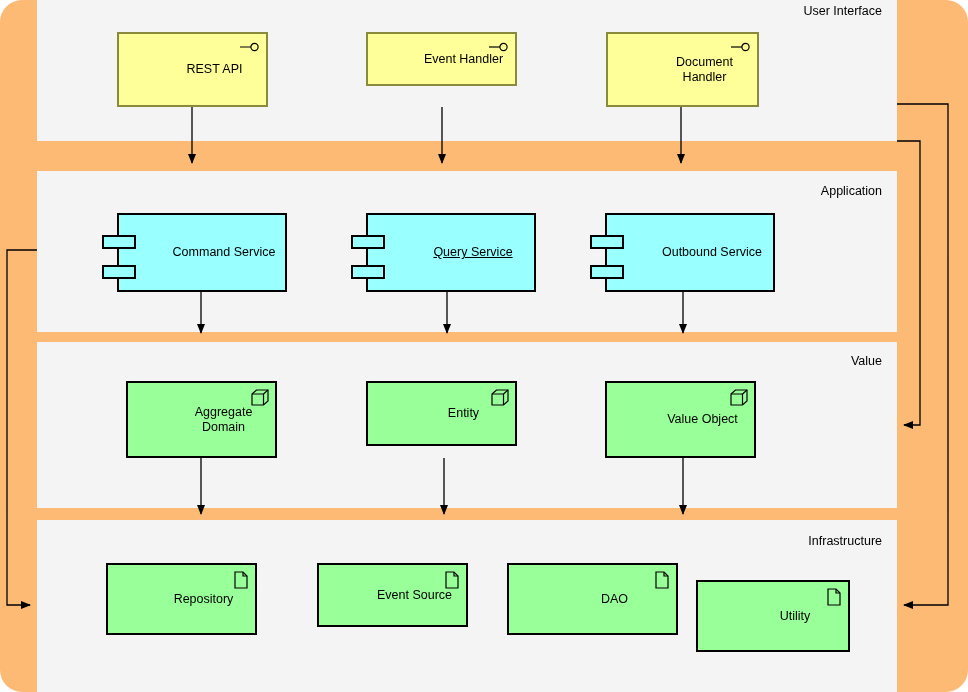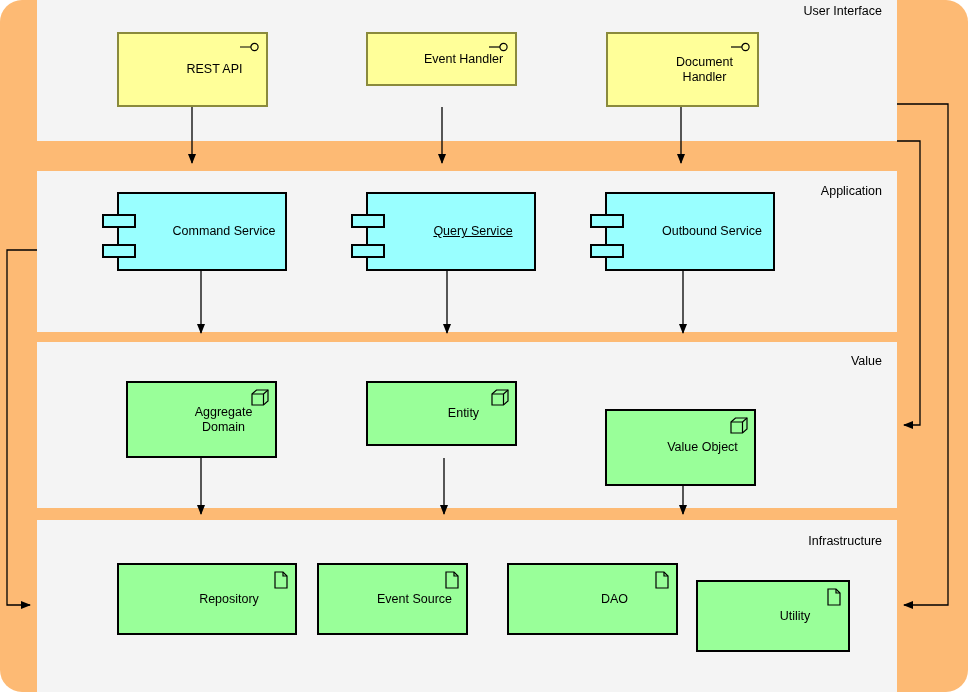--- a/index.html
+++ b/index.html
@@ -55,20 +55,21 @@
     position: absolute;
     top: 7px;
     right: 6px;
     width: 20px;
     height: 10px;
   }
   
   .n-component {
     background: #99ffff;
     border: 2px solid #000000;
+    margin-top: 21px;
   }
   .comp-tab {
     position: absolute;
     left: -17px;
     width: 34px;
     height: 14px;
     background: #99ffff;
     border: 2px solid #000000;
     box-sizing: border-box;
   }
@@ -191,36 +192,36 @@
         <span class="node-label">Aggregate Domain</span>
       </div>
       <div class="node n-domain" style="left: 366px; top: 381px; width: 151px; height: 65px; background: rgb(153, 255, 153); border-color: rgb(0, 0, 0);">
         <span class="cube-icon"><svg width="18" height="18" viewBox="0 0 18 18">
             <path d="M1 5 L5.5 1 L17 1 L17 12 L12.5 16 L1 16 Z" fill="none" stroke="#000" stroke-width="1.2"></path>
             <path d="M1 5 L12.5 5 L12.5 16" fill="none" stroke="#000" stroke-width="1.2"></path>
             <path d="M12.5 5 L17 1" fill="none" stroke="#000" stroke-width="1.2"></path>
           </svg></span>
         <span class="node-label">Entity</span>
       </div>
-      <div class="node n-domain" style="left: 605px; top: 381px; width: 151px; height: 77px; background: rgb(153, 255, 153); border-color: rgb(0, 0, 0); margin-top: 28px;">
+      <div class="node n-domain" style="left: 605px; top: 381px; width: 151px; height: 77px; background: rgb(153, 255, 153); border-color: rgb(0, 0, 0);">
         <span class="cube-icon"><svg width="18" height="18" viewBox="0 0 18 18">
             <path d="M1 5 L5.5 1 L17 1 L17 12 L12.5 16 L1 16 Z" fill="none" stroke="#000" stroke-width="1.2"></path>
             <path d="M1 5 L12.5 5 L12.5 16" fill="none" stroke="#000" stroke-width="1.2"></path>
             <path d="M12.5 5 L17 1" fill="none" stroke="#000" stroke-width="1.2"></path>
           </svg></span>
         <span class="node-label">Value Object</span>
       </div>
-      <div class="node n-artifact" style="left: 117px; top: 563px; width: 180px; height: 72px; background: rgb(153, 255, 153); border-color: rgb(0, 0, 0);">
+      <div class="node n-artifact" style="left: 106px; top: 563px; width: 151px; height: 72px; background: rgb(153, 255, 153); border-color: rgb(0, 0, 0);">
         <span class="doc-icon"><svg width="14" height="18" viewBox="0 0 14 18">
             <path d="M1 1 L9 1 L13 5 L13 17 L1 17 Z" fill="none" stroke="#000" stroke-width="1.2"></path>
             <path d="M9 1 L9 5 L13 5" fill="none" stroke="#000" stroke-width="1.2"></path>
           </svg></span>
         <span class="node-label">Repository</span>
       </div>
-      <div class="node n-artifact" style="left: 317px; top: 563px; width: 151px; height: 72px; background: rgb(153, 255, 153); border-color: rgb(0, 0, 0);">
+      <div class="node n-artifact" style="left: 317px; top: 563px; width: 151px; height: 64px; background: rgb(153, 255, 153); border-color: rgb(0, 0, 0);">
         <span class="doc-icon"><svg width="14" height="18" viewBox="0 0 14 18">
             <path d="M1 1 L9 1 L13 5 L13 17 L1 17 Z" fill="none" stroke="#000" stroke-width="1.2"></path>
             <path d="M9 1 L9 5 L13 5" fill="none" stroke="#000" stroke-width="1.2"></path>
           </svg></span>
         <span class="node-label">Event Source</span>
       </div>
       <div class="node n-artifact" style="left: 507px; top: 563px; width: 171px; height: 72px; background: rgb(153, 255, 153); border-color: rgb(0, 0, 0);">
         <span class="doc-icon"><svg width="14" height="18" viewBox="0 0 14 18">
             <path d="M1 1 L9 1 L13 5 L13 17 L1 17 Z" fill="none" stroke="#000" stroke-width="1.2"></path>
             <path d="M9 1 L9 5 L13 5" fill="none" stroke="#000" stroke-width="1.2"></path>

